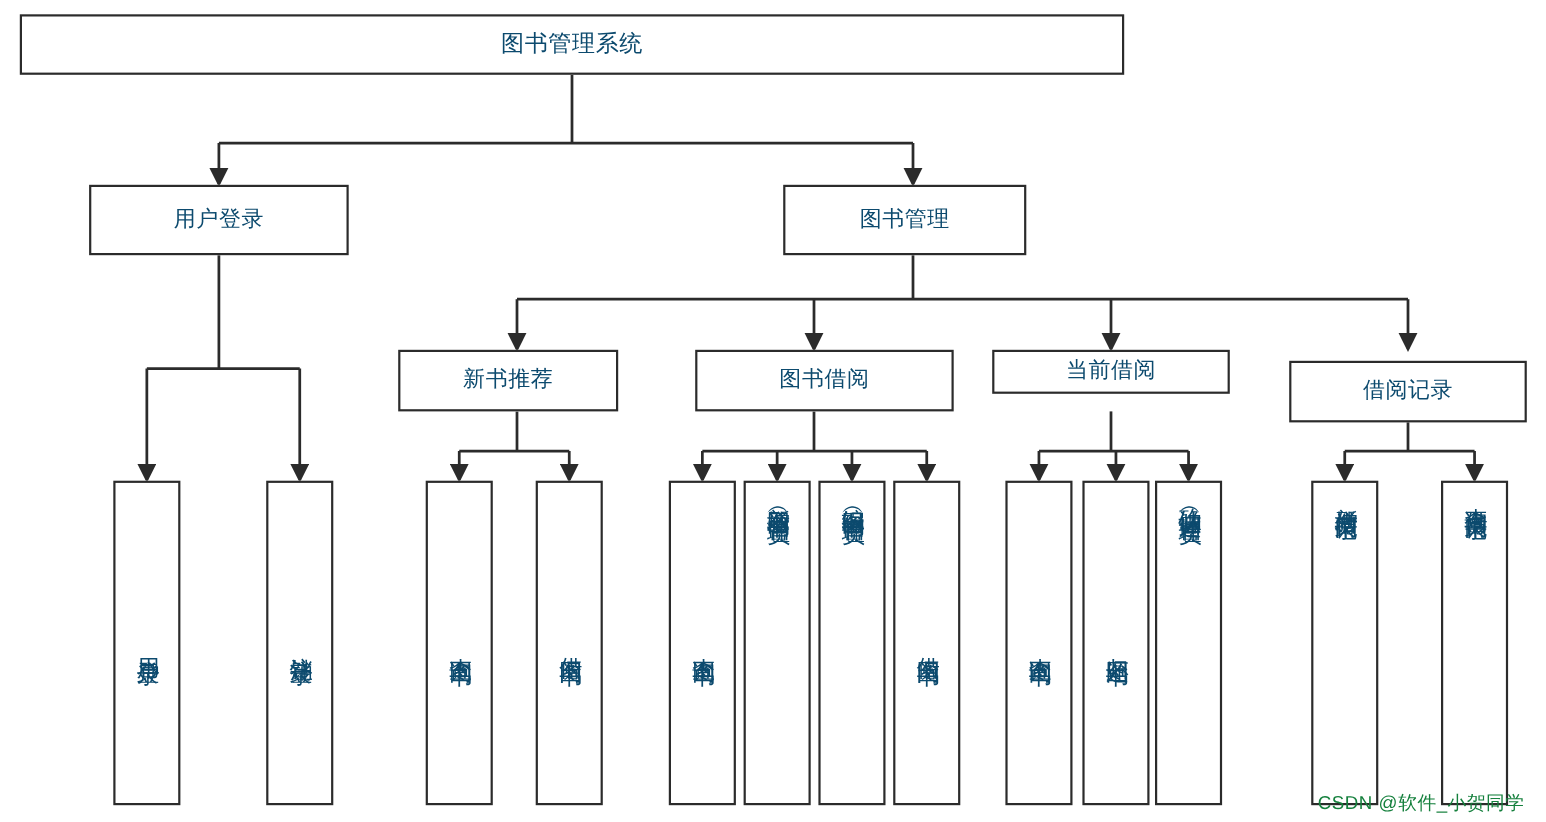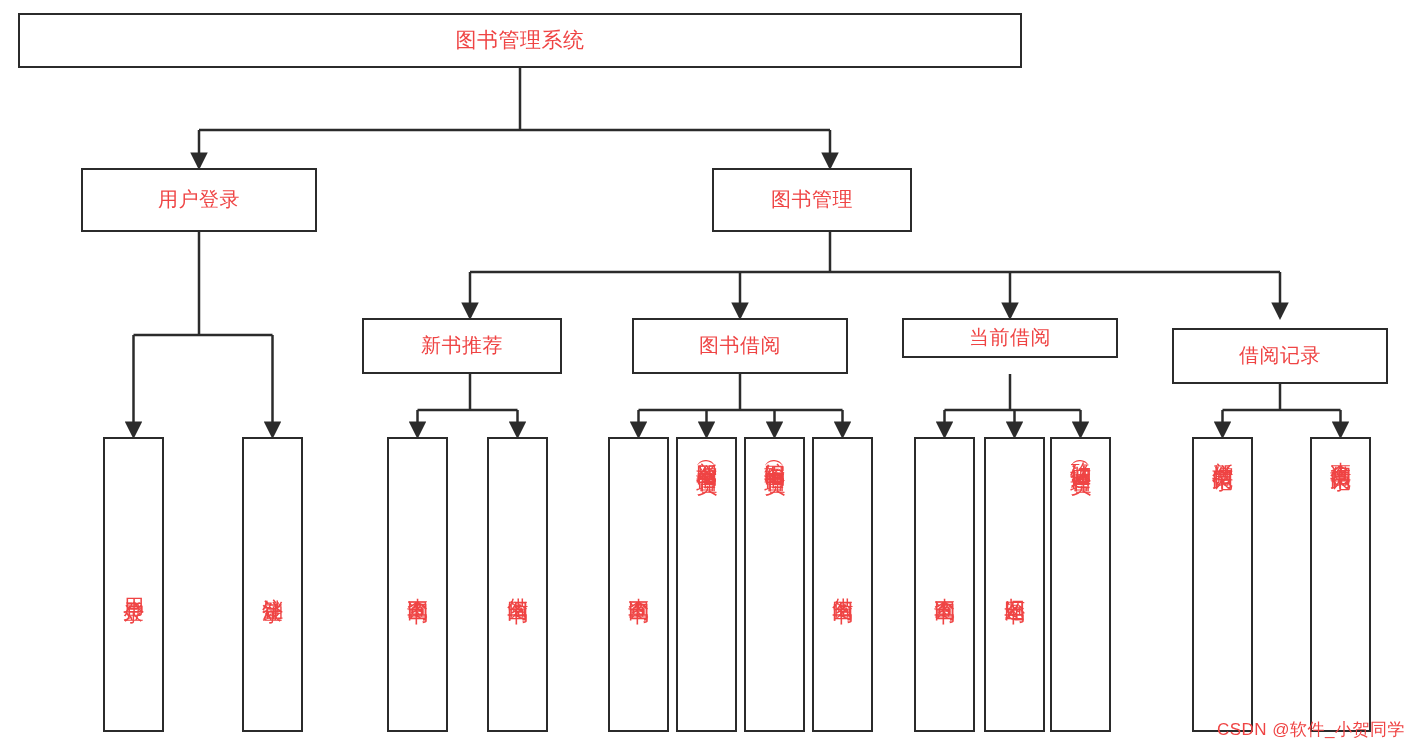--- a/index.html
+++ b/index.html
@@ -18,21 +18,21 @@
     position:absolute;
     box-sizing:border-box;
     background:#ffffff;
     border:2.5px solid #2b2b2b;
     display:flex;
     align-items:center;
     justify-content:center;
     text-align:center;
   }
   .node .lbl{
-    color:#ef4444;
+    color:#0c4a6e;
     line-height:1.18;
     letter-spacing:0.5px;
   }
 
   
   .node.root{font-size:21px;}
   .node.root .lbl{font-size:21px;}
 
   
   .node.lvl2 .lbl{font-size:20px;}
@@ -47,23 +47,23 @@
     font-size:21px;
     line-height:1.08;
     letter-spacing:2px;
     white-space:nowrap;
   }
   .node.leaf{align-items:flex-start;padding-top:6px;}
   .node.leaf.center{align-items:center;padding-top:0;}
 
   .watermark{
     position:absolute;
-    right:0;bottom:6px;
+    right:19px;bottom:6px;
     font-size:17px;
-    color:#ef4444;
+    color:#15803d;
     letter-spacing:0.5px;
     white-space:nowrap;
   }
 </style>
 </head>
 <body>
 
 <div id="canvas">
   <svg class="edges" id="edge-layer" xmlns="http://www.w3.org/2000/svg">
     <defs>
@@ -108,27 +108,27 @@
       </g>
   </svg>
 
   <div id="nodes-layer">
       <div class="node root" style="left: 18px; top: 13px; width: 1004px; height: 55px;">
         <span class="lbl">图书管理系统</span>
       </div>
       <div class="node lvl2" style="left: 81px; top: 168px; width: 236px; height: 64px;">
         <span class="lbl">用户登录</span>
       </div>
-      <div class="node lvl2" style="left: 712px; top: 168px; width: 200px; height: 64px;">
+      <div class="node lvl2" style="left: 712px; top: 168px; width: 221px; height: 64px;">
         <span class="lbl">图书管理</span>
       </div>
       <div class="node lvl3" style="left: 362px; top: 318px; width: 200px; height: 56px;">
         <span class="lbl">新书推荐</span>
       </div>
-      <div class="node lvl3" style="left: 632px; top: 318px; width: 216px; height: 56px;">
+      <div class="node lvl3" style="left: 632px; top: 318px; width: 235px; height: 56px;">
         <span class="lbl">图书借阅</span>
       </div>
       <div class="node lvl3" style="left: 902px; top: 318px; width: 216px; height: 40px;">
         <span class="lbl">当前借阅</span>
       </div>
       <div class="node lvl3" style="left: 1172px; top: 328px; width: 216px; height: 56px;">
         <span class="lbl">借阅记录</span>
       </div>
       <div class="node leaf center" style="left: 103px; top: 437px; width: 61px; height: 295px;">
         <span class="lbl">用户登录</span>

